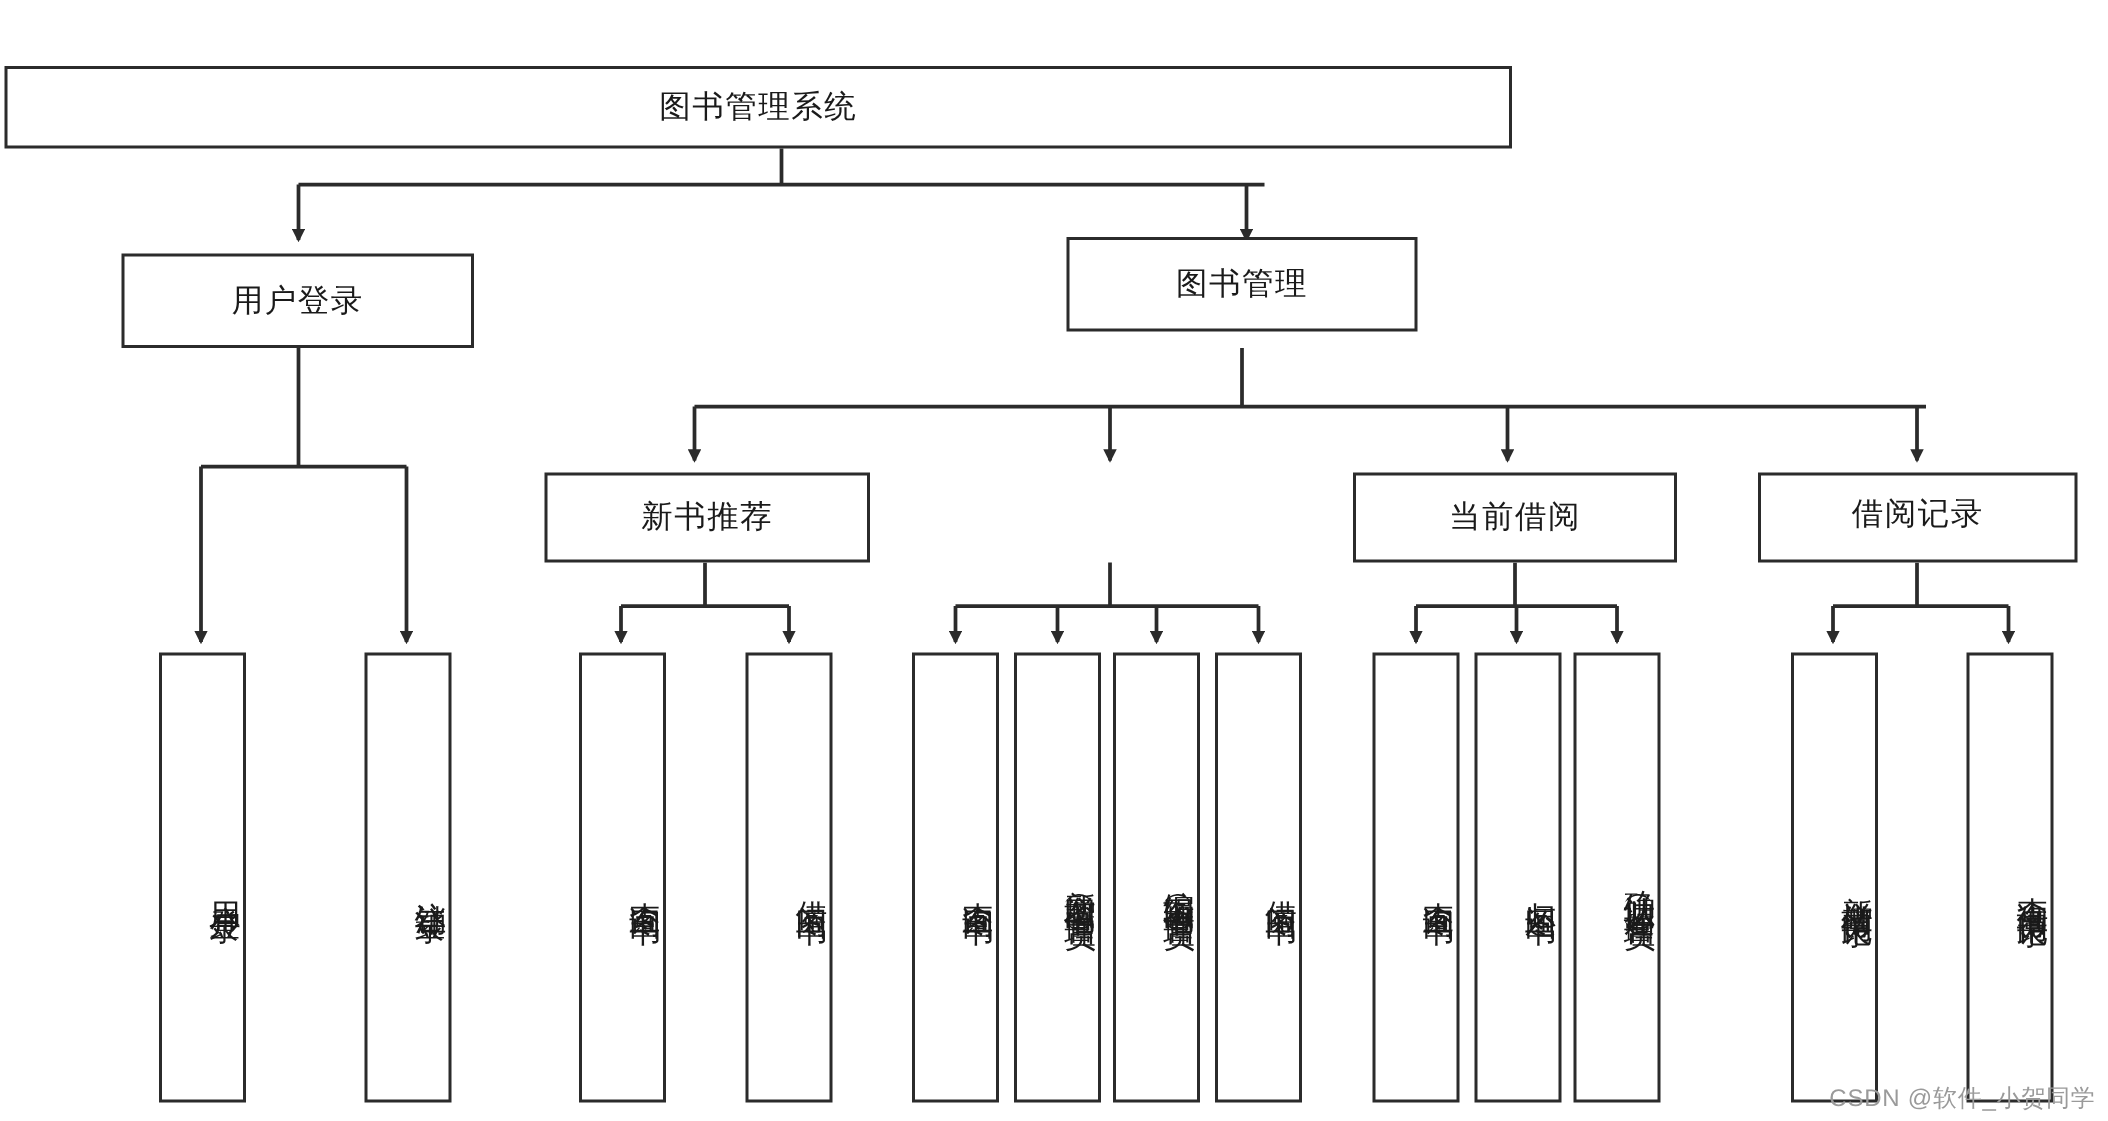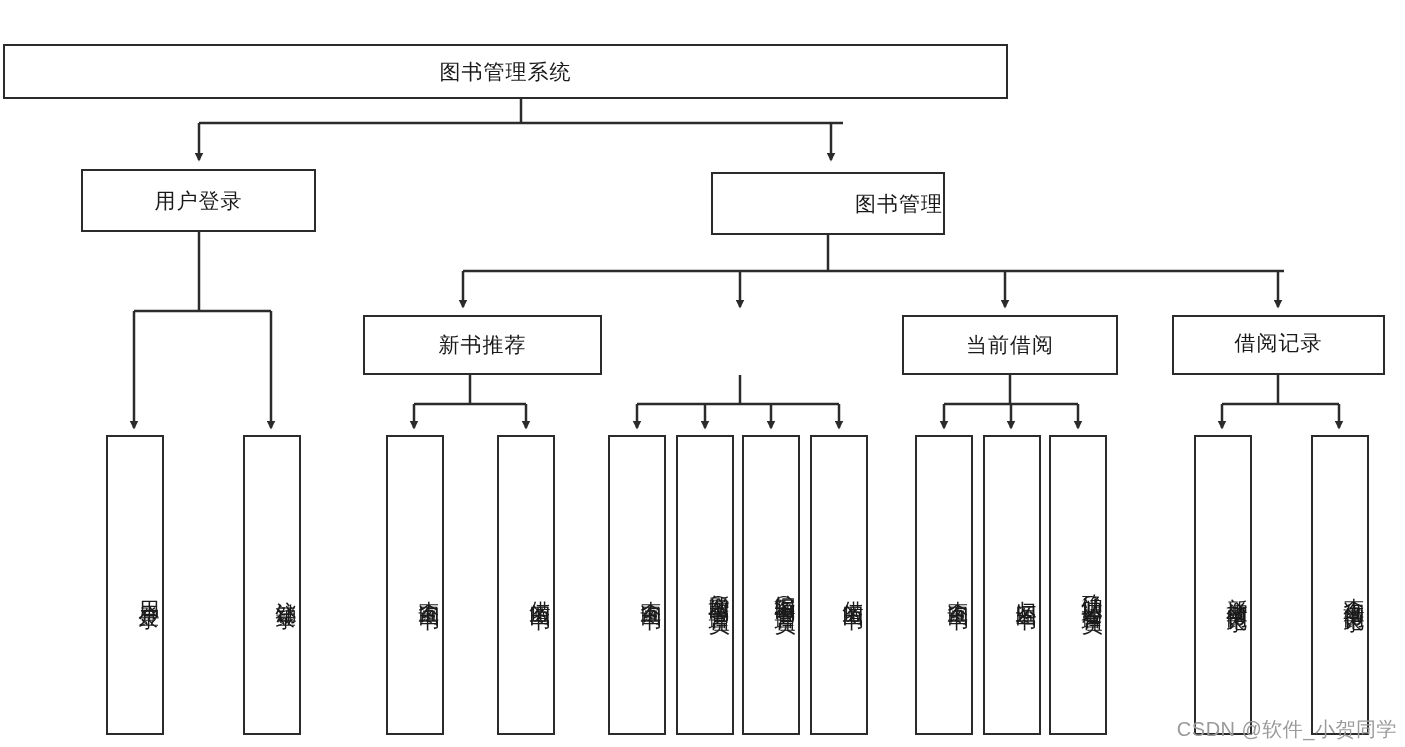--- a/index.html
+++ b/index.html
@@ -52,21 +52,21 @@
   }
   .node.vert .vtext {
     writing-mode: vertical-rl;
     text-orientation: upright;
     white-space: nowrap;
   }
   .watermark {
     position: absolute;
     right: 8px;
     bottom: 4px;
-    font-size: 20px;
+    font-size: 16px;
     color: #9a9a9a;
     letter-spacing: 0.5px;
     white-space: nowrap;
     margin-left: 12px;
   }
 </style>
 </head>
 <body>
 
 <div id="canvas">
@@ -121,25 +121,25 @@
     </g>
   </svg>
 
   <div class="node horiz" style="left:3px; top:13px; width:1005px; height:55px;margin-top:31px;">
     <span>图书管理系统</span>
   </div>
 
   <div class="node horiz" style="left:81px; top:169px; width:235px; height:63px;">
     <span>用户登录</span>
   </div>
-  <div class="node horiz" style="left:711px; top:172px; width:234px; height:63px;justify-content:flex-end;">
+  <div class="node horiz" style="left:711px; top:158px; width:234px; height:63px;">
     <span>图书管理</span>
   </div>
 
-  <div class="node horiz" style="left:363px; top:315px; width:239px; height:60px;">
+  <div class="node horiz" style="left:363px; top:315px; width:217px; height:60px;">
     <span>新书推荐</span>
   </div>
   <div class="node horiz" style="left:902px; top:315px; width:216px; height:60px;">
     <span>当前借阅</span>
   </div>
   <div class="node horiz" style="left:1172px; top:315px; width:213px; height:60px;font-family:Liberation Mono, monospace;">
     <span>借阅记录</span>
   </div>
 
   <div class="node vert" style="left:106px; top:435px; width:58px; height:300px;">

